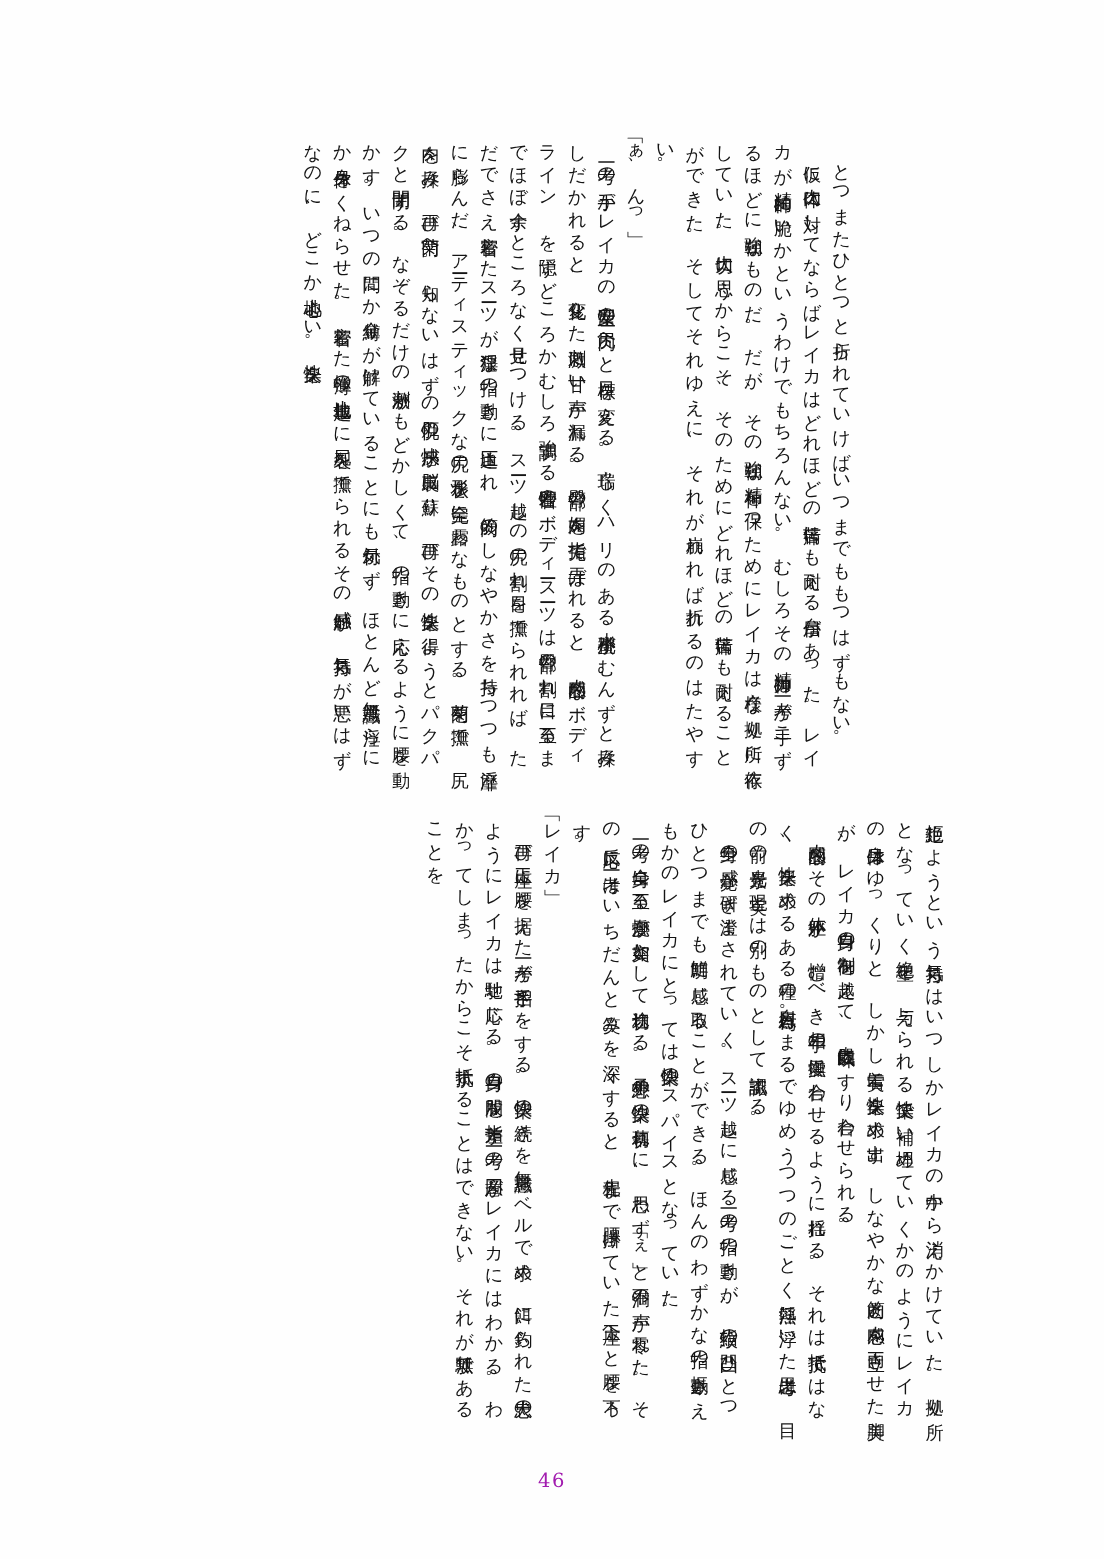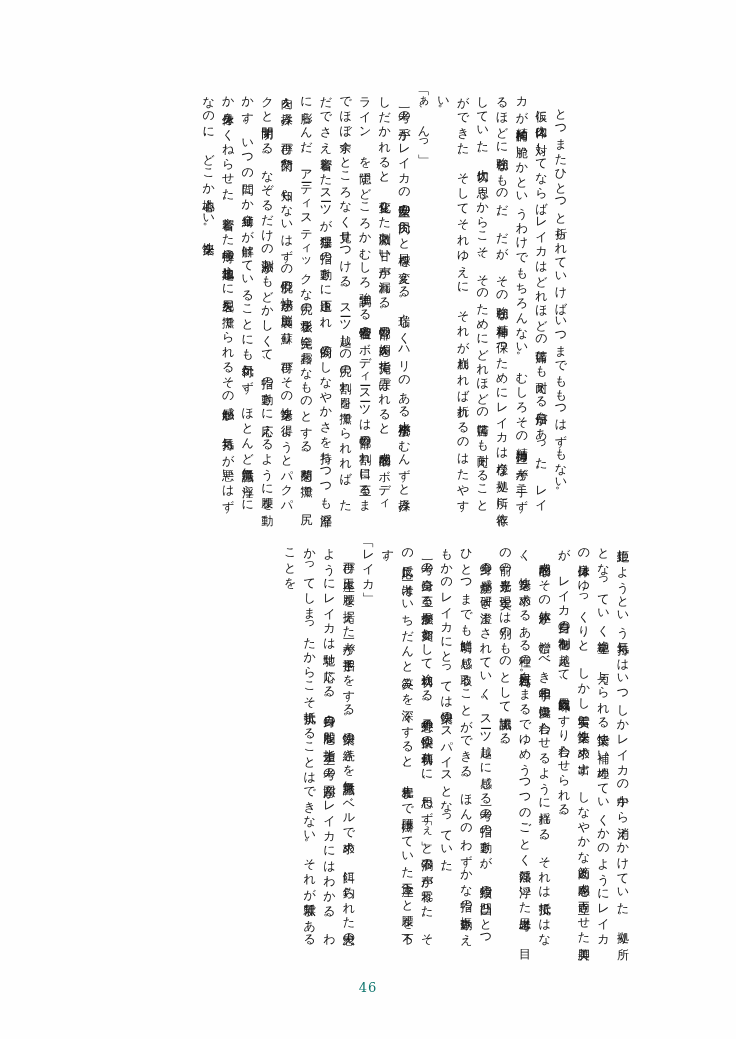--- a/index.html
+++ b/index.html
@@ -61,21 +61,21 @@
   }
 
   .pagenum {
     position: absolute;
     left: 0;
     right: 0;
     bottom: 44px;
     text-align: center;
     font-size: 13px;
     font-family: "DejaVu Serif", "Liberation Serif", serif;
-    color: #0f766e;
+    color: #a21caf;
     letter-spacing: 1px;
   }
 </style>
 </head>
 <body>
 
 <div class="page">
 
   <div class="vblock" id="block-top">
     <p class="indent">とつまたひとつと折られていけばいつまでももつはずもない。</p>

